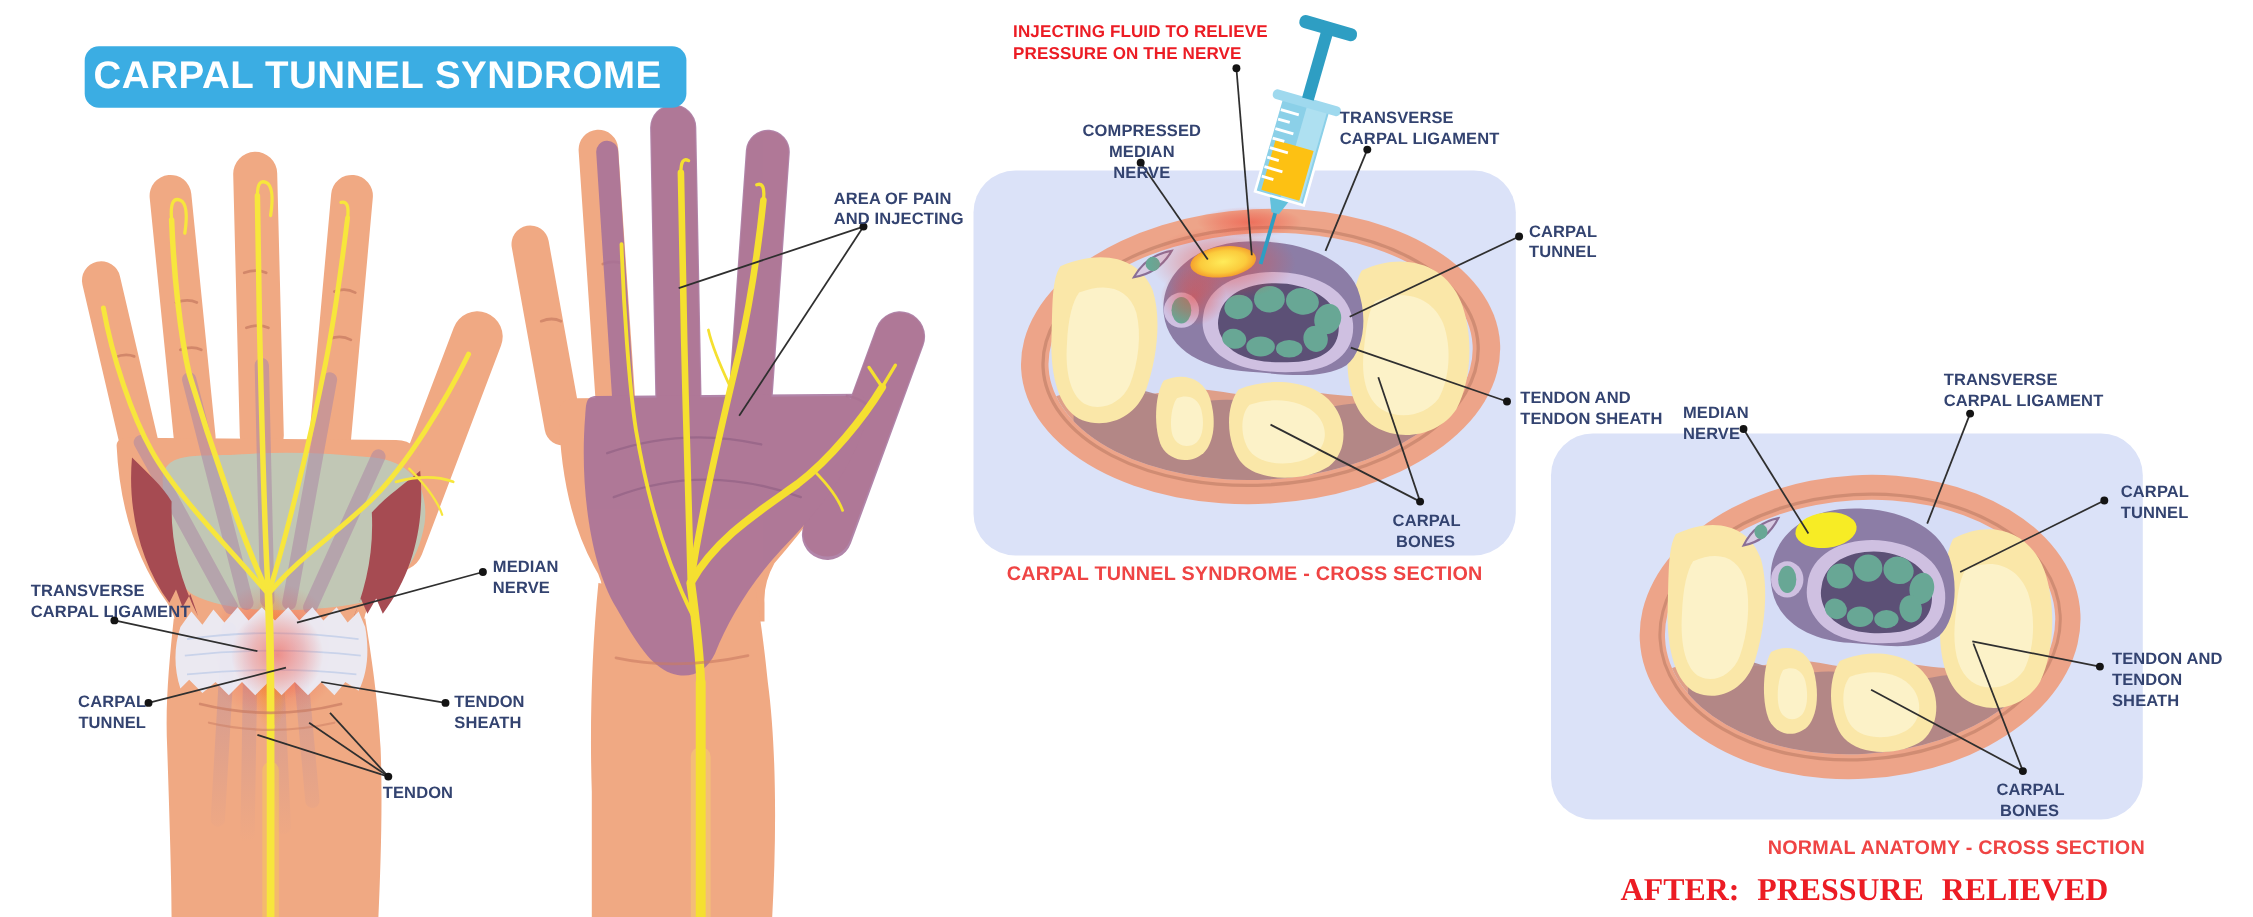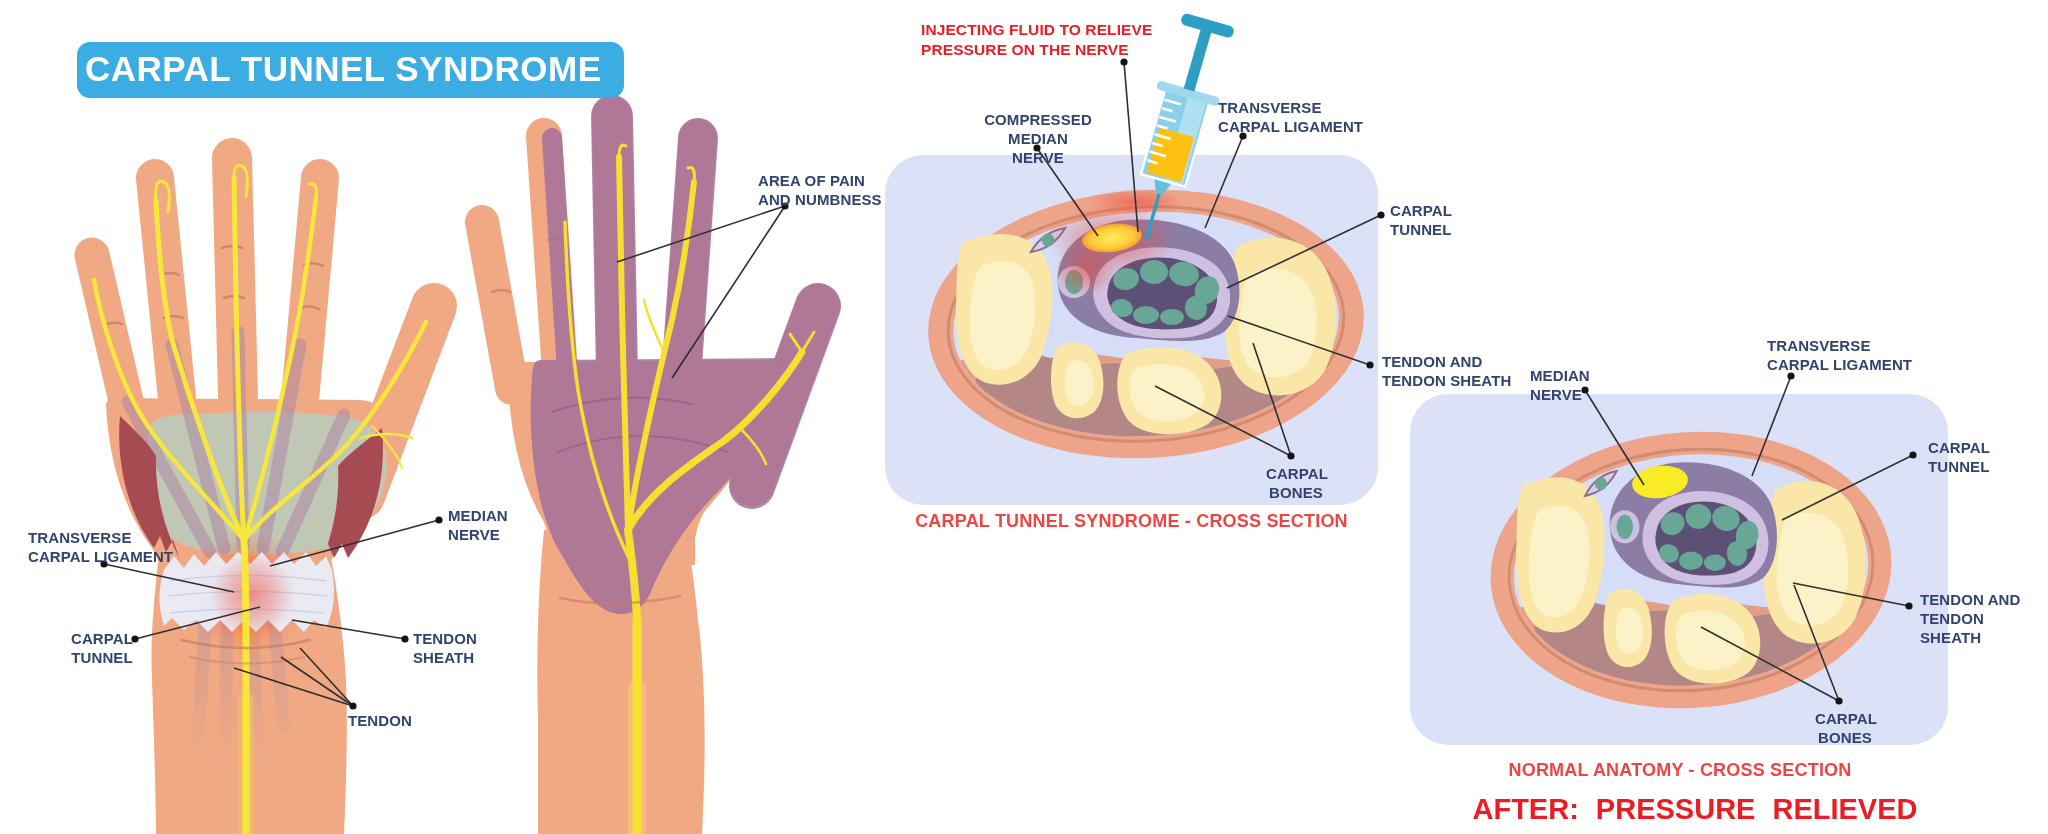--- a/index.html
+++ b/index.html
@@ -10,21 +10,21 @@
   #panel-after{left:1410px;top:394px;width:538px;height:351px;}
   #art{position:absolute;left:0;top:0;z-index:2;}
   .lbl{position:absolute;z-index:3;color:#334370;font-weight:bold;font-size:15px;
        line-height:1.28;white-space:pre-line;letter-spacing:.1px;}
   .lbl.center{text-align:center;}
   .lbl.red{color:#EC1C24;font-size:15.5px;line-height:1.3;}
   .caption{position:absolute;z-index:3;color:#ef4444;font-weight:bold;font-size:18px;
            text-align:center;letter-spacing:.2px;}
   .status-red{position:absolute;z-index:3;color:#EC1C24;font-weight:bold;font-size:26px;
               text-align:center;letter-spacing:1.5px;}
-  .status-red.mono{font-family:Liberation Sans, sans-serif;font-size:29px;word-spacing:9px;letter-spacing:0;}
+  .status-red.mono{font-family:Liberation Serif, serif;font-size:29px;word-spacing:9px;letter-spacing:0;}
   #title-badge{position:absolute;left:77px;top:42px;z-index:3;background:#3BADE3;color:#ffffff;
                font-weight:bold;font-size:35px;letter-spacing:.5px;padding:7px 22px 9px 8px;border-radius:13px;}
 </style>
 </head>
 <body>
 
 <div class="canvas">
 
   <div id="title-badge">CARPAL TUNNEL SYNDROME</div>
 
@@ -302,21 +302,21 @@
 CARPAL LIGAMENT</div>
   <div class="lbl center" style="left:70px;top:629px;width:64px;">CARPAL
 TUNNEL</div>
   <div class="lbl" style="left:448px;top:506px;">MEDIAN
 NERVE</div>
   <div class="lbl" style="left:413px;top:629px;">TENDON
 SHEATH</div>
   <div class="lbl" style="left:348px;top:711px;">TENDON</div>
 
   <div class="lbl" style="left:758px;top:171px;">AREA OF PAIN
-AND NUMBNESS</div>
+AND INJECTING</div>
 
   <div class="lbl red" style="left:921px;top:20px;">INJECTING FLUID TO RELIEVE
 PRESSURE ON THE NERVE</div>
   <div class="lbl center" style="left:983px;top:110px;width:110px;">COMPRESSED
 MEDIAN NERVE</div>
   <div class="lbl" style="left:1218px;top:98px;">TRANSVERSE
 CARPAL LIGAMENT</div>
   <div class="lbl" style="left:1390px;top:201px;">CARPAL
 TUNNEL</div>
   <div class="lbl" style="left:1382px;top:352px;">TENDON AND
@@ -328,16 +328,16 @@
   <div class="lbl" style="left:1530px;top:366px;">MEDIAN
 NERVE</div>
   <div class="lbl" style="left:1767px;top:336px;">TRANSVERSE
 CARPAL LIGAMENT</div>
   <div class="lbl" style="left:1928px;top:438px;">CARPAL
 TUNNEL</div>
   <div class="lbl" style="left:1920px;top:590px;">TENDON AND
 TENDON SHEATH</div>
   <div class="lbl center" style="left:1815px;top:709px;width:60px;">CARPAL
 BONES</div>
-  <div class="caption" style="left:1410px;top:760px;width:540px;">NORMAL ANATOMY - CROSS SECTION</div>
+  <div class="caption" style="left:1410px;top:760px;width:540px;text-align:right;">NORMAL ANATOMY - CROSS SECTION</div>
   <div class="status-red mono" style="left:1412px;top:793px;width:566px;">AFTER: PRESSURE RELIEVED</div>
 
 </div>
 
 </body></html>

